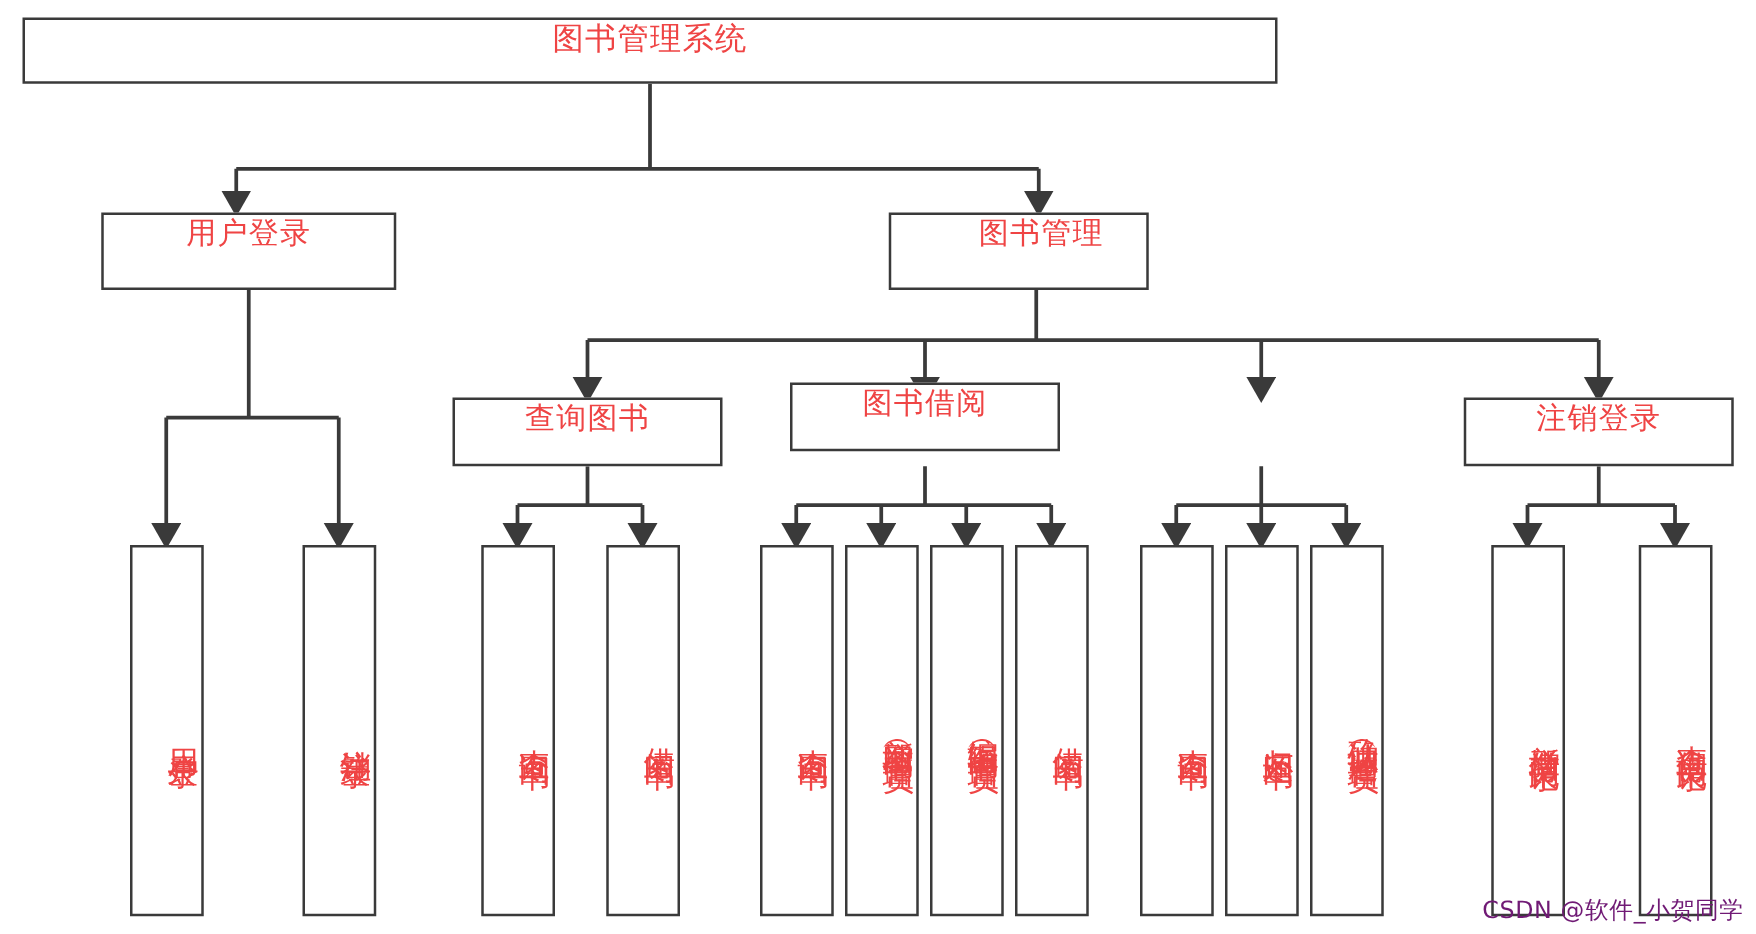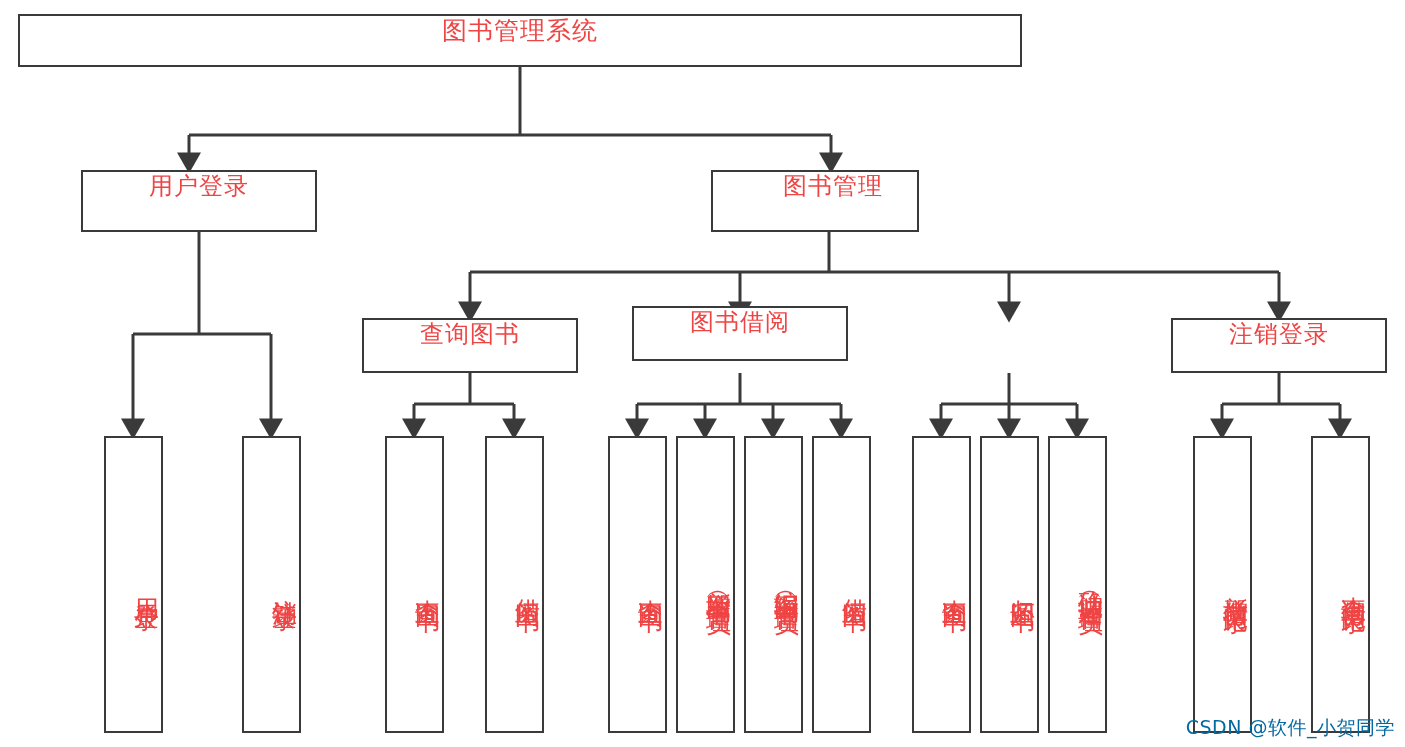--- a/index.html
+++ b/index.html
@@ -52,21 +52,21 @@
   .lvl2 .node-label { font-size: 24px; }
   .lvl3 .node-label {
     font-size: 25px;
     letter-spacing: 3px;
   }
   .watermark {
     position: absolute;
     right: 10px;
     bottom: 6px;
     font-size: 19px;
-    color: #0369a1;
+    color: #701a75;
     white-space: nowrap;
     letter-spacing: 0.5px;
     pointer-events: none;
   }
 </style>
 </head>
 <body>
 
 <div id="canvas">
 

